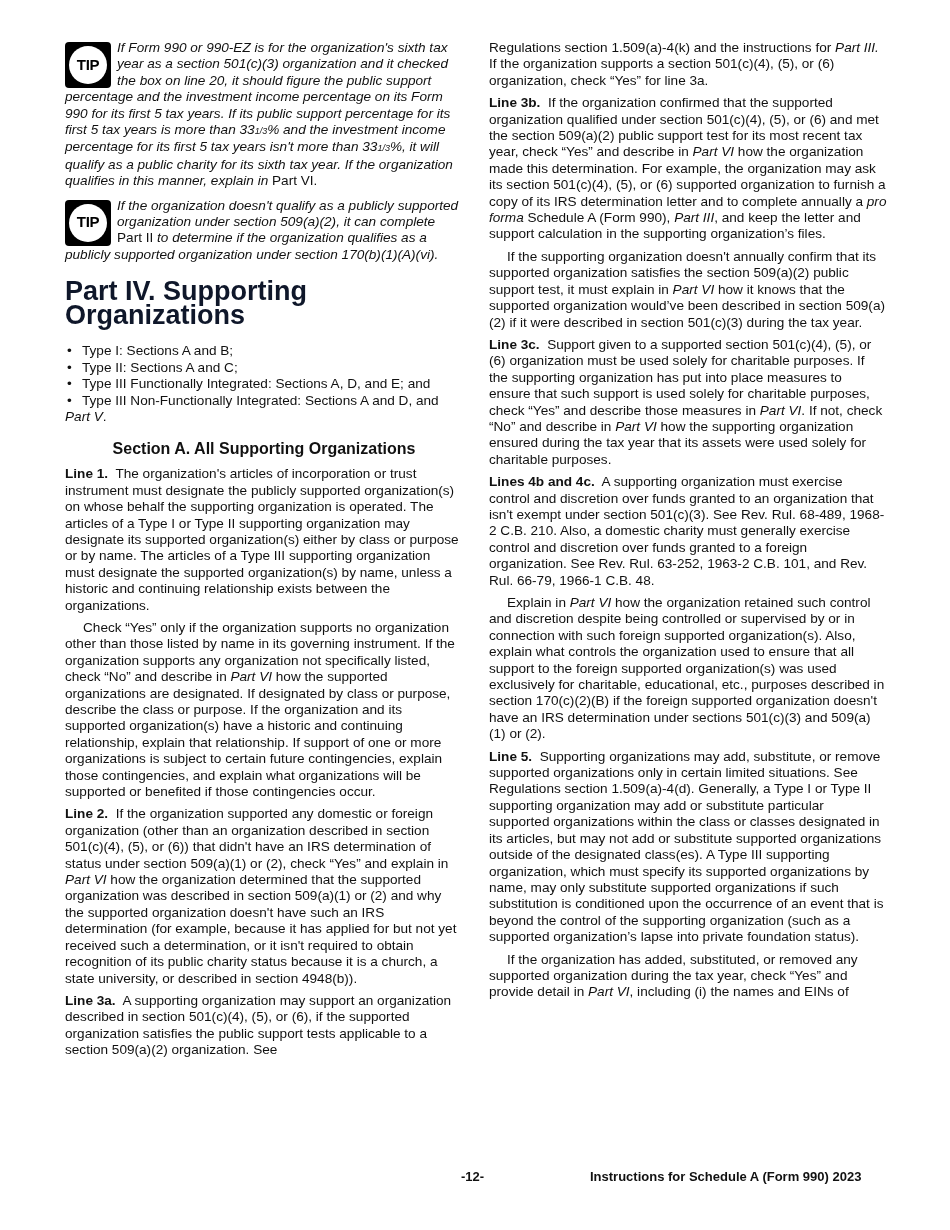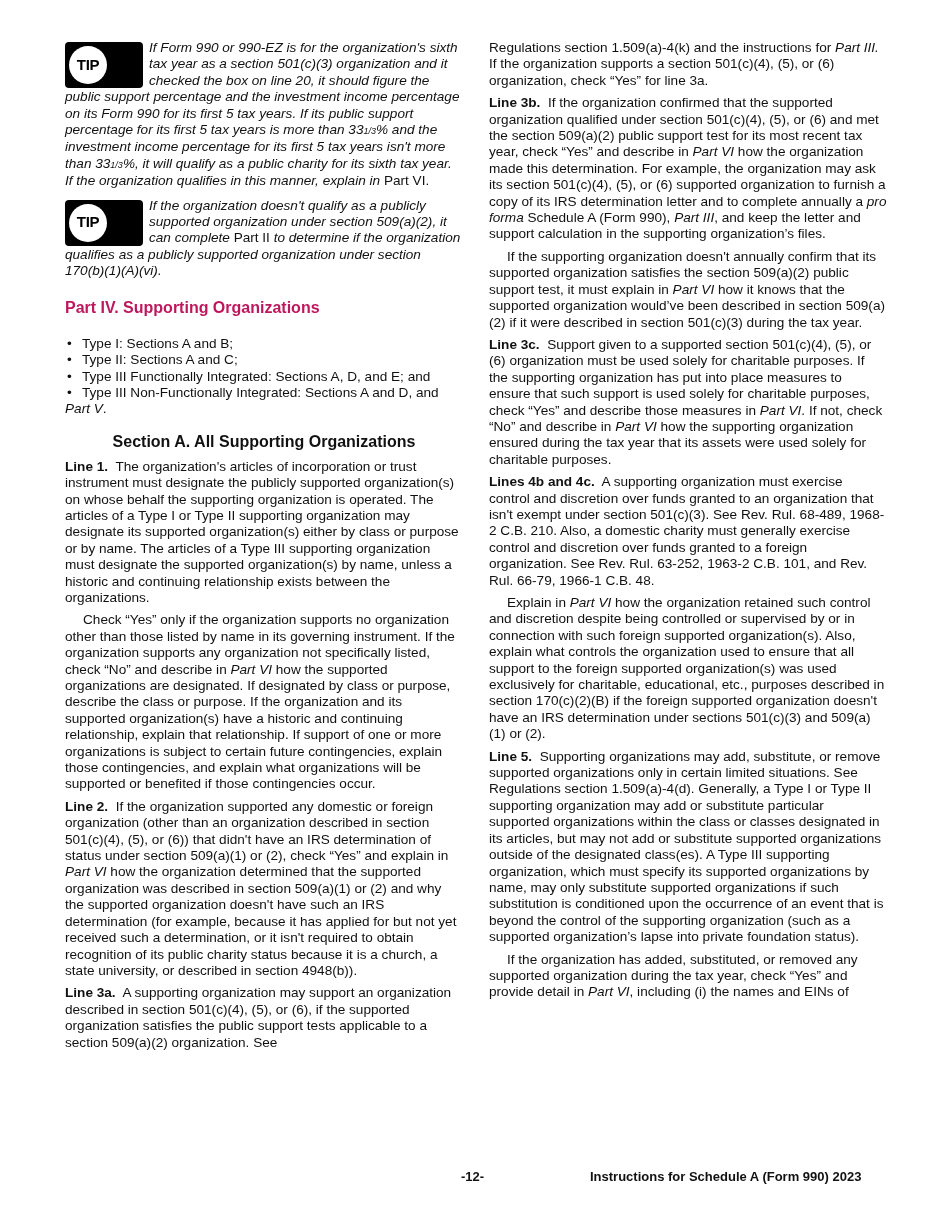--- a/index.html
+++ b/index.html
@@ -12,33 +12,33 @@
       font-size: 13.6px; line-height: 16.4px;
     }
     .col.left { left: 65px; }
     .col.right { left: 489px; }
     p { margin: 0 0 6px 0; }
     p.indent { text-indent: 18px; }
     .lead { font-weight: bold; }
     .tip { position: relative; margin-bottom: 8px; }
     .tip .tip-icon {
       float: left; width: 46px; height: 46px; margin: 2px 6px 0 0;
-      background: #000; border-radius: 4px; position: relative; padding-left: 32px;
+      background: #000; border-radius: 4px; position: relative;
     }
     .tip .tip-icon .circle {
       position: absolute; left: 4px; top: 4px; width: 38px; height: 38px;
       background: #fff; border-radius: 50%;
       display: flex; align-items: center; justify-content: center;
       font-weight: bold; font-size: 15px; letter-spacing: -0.3px; color: #000;
     }
     .tip .tip-text { font-style: italic; }
     .tip .tip-text .roman { font-style: normal; }
     .clear { clear: both; }
     h1 {
-      font-size: 16px; line-height: 24px; font-weight: bold; margin: 16px 0 4px 0; color: #be185d;
+      font-size: 27px; line-height: 24px; font-weight: bold; margin: 16px 0 4px 0; color: #0f172a;
     }
     h2 {
       font-size: 16px; line-height: 20px; font-weight: bold; margin: 14px 0 7px 0; text-align: center;
     }
     ul.bullets { list-style: none; margin: 16px 0 6px 0; padding: 0; }
     ul.bullets li { position: relative; padding-left: 0; }
     ul.bullets li .dot { display: inline-block; width: 17px; text-indent: 2px; }
     i { font-style: italic; }
     sup.frac, .frac { font-size: 9px; text-align: right; }
     .footer {

